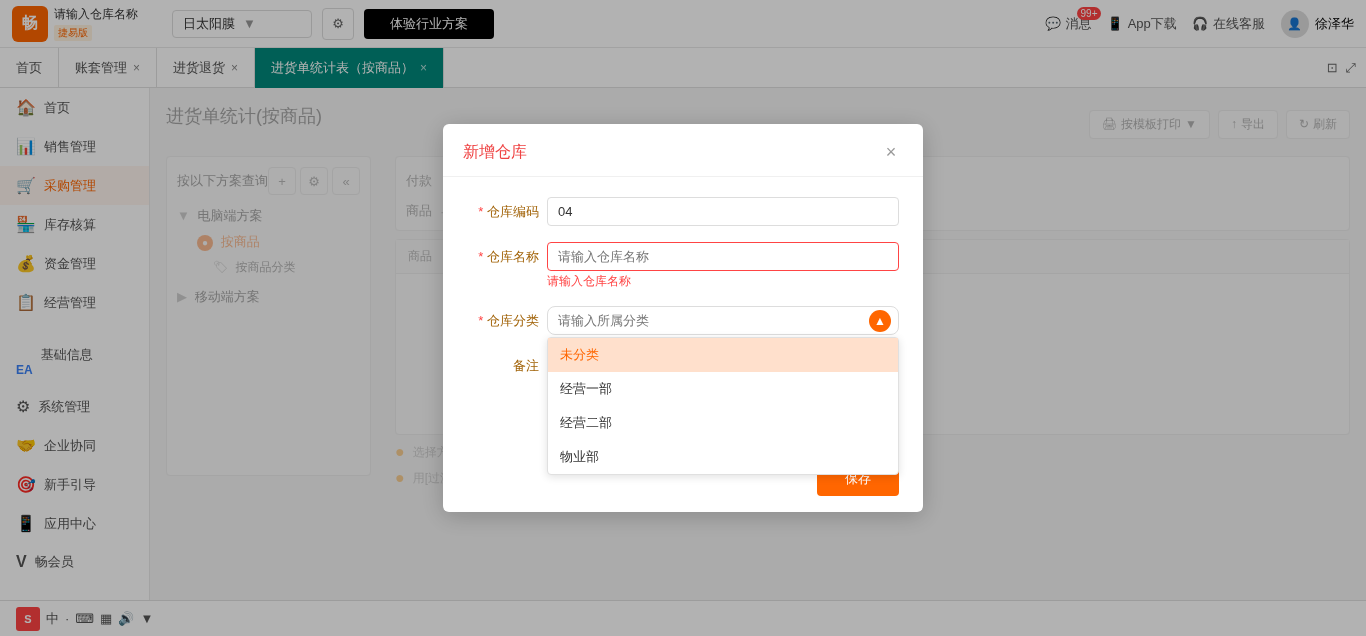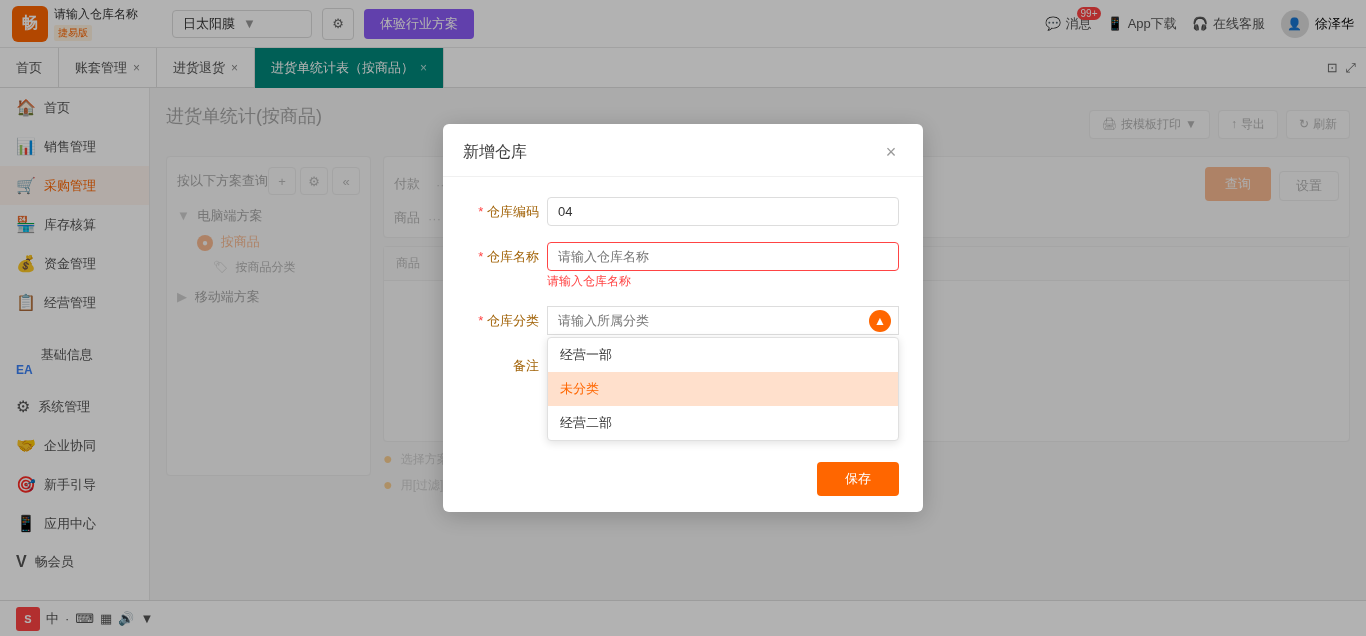--- a/index.html
+++ b/index.html
@@ -40,22 +40,22 @@
     .store-select .arrow { margin-left: 8px; color: #999; }
 
     .gear-btn {
       width: 32px; height: 32px;
       border: 1px solid #ddd; border-radius: 4px;
       display: flex; align-items: center; justify-content: center;
       cursor: pointer; background: #fff; color: #666;
     }
 
     .trial-btn {
-      background: #8b5cf6; color: white; border: none;
-      padding: 6px 16px; border-radius: 4px; cursor: pointer;
+      background: #000000; color: white; border: none;
+      padding: 6px 26px; border-radius: 4px; cursor: pointer;
       font-size: 13px;
     }
 
     .header-right {
       margin-left: auto;
       display: flex; align-items: center; gap: 16px;
     }
     .header-icon-item {
       display: flex; align-items: center; gap: 4px;
       cursor: pointer; color: #555; font-size: 13px; position: relative;
@@ -170,21 +170,21 @@
       width: 480px;
       padding: 0;
       position: relative;
       z-index: 101;
     }
     .dialog-header {
       padding: 16px 20px 12px;
       border-bottom: 1px solid #f0f0f0;
       display: flex; align-items: center; justify-content: space-between;
     }
-    .dialog-title { font-size: 16px; color: #404040; font-weight: 500; }
+    .dialog-title { font-size: 16px; color: #ef4444; font-weight: 500; }
     .dialog-close { cursor: pointer; color: #999; font-size: 18px; width: 24px; height: 24px; display: flex; align-items: center; justify-content: center; }
     .dialog-body { padding: 20px 24px; }
 
     .form-row {
       display: flex; align-items: flex-start;
       margin-bottom: 16px;
     }
     .form-label {
       width: 80px; min-width: 80px;
       color: #a16207; font-size: 13px;
@@ -203,21 +203,21 @@
       width: 100%; border: 1px solid #ddd; border-radius: 4px;
       padding: 6px 10px; font-size: 13px; color: #333; outline: none;
     }
     .form-input.error { border-color: #ff4444; }
     .error-msg { color: #ff4444; font-size: 12px; margin-top: 2px; }
 
     .select-wrapper {
       position: relative;
     }
     .select-input {
-      width: 100%; border: 1px solid #ddd; border-radius: 0;
+      width: 100%; border: 1px solid #ddd; border-radius: 8px;
       padding: 6px 32px 6px 10px; font-size: 13px; color: #999;
       background: #fff; cursor: pointer; outline: none;
     }
     .select-arrow {
       position: absolute; right: 8px; top: 50%; transform: translateY(-50%);
       width: 22px; height: 22px; background: #ff6600; border-radius: 50%;
       display: flex; align-items: center; justify-content: center;
       color: white; font-size: 12px; pointer-events: none;
     }
 
@@ -415,21 +415,21 @@
           <span>↑</span>
           <span>导出</span>
         </button>
         <button class="action-btn">
           <span>↻</span>
           <span>刷新</span>
         </button>
       </div>
     </div>
 
-    <div style="display:flex;gap:12px;">
+    <div style="display:flex;gap:24px;">
 
       <div style="min-width:140px;background:#fff;border:1px solid #e0e0e0;border-radius:4px;padding:10px;height:320px;">
         <div style="display:flex;align-items:center;justify-content:space-between;margin-bottom:8px;">
           <span style="font-size:13px;color:#333;">按以下方案查询</span>
           <div style="display:flex;gap:4px;">
             <span class="icon-btn">+</span>
             <span class="icon-btn">⚙</span>
             <span class="icon-btn">«</span>
           </div>
         </div>
@@ -453,24 +453,20 @@
         </div>
       </div>
 
       <div style="flex:1;">
         <div style="background:#fff;border:1px solid #e0e0e0;border-radius:4px;padding:10px;margin-bottom:8px;">
           <div class="status-row">
             <span style="color:#555;">付款</span>
             <span style="cursor:pointer;color:#999;">···</span>
             <span style="color:#555;">单据状态</span>
             <select class="status-select"></select>
-            <div style="margin-left:auto;display:flex;gap:8px;">
-              <button class="query-btn">查询</button>
-              <button class="set-btn">设置</button>
-            </div>
           </div>
           <div style="margin-top:6px;display:flex;align-items:center;gap:8px;">
             <span style="color:#555;">商品</span>
             <span style="cursor:pointer;color:#999;">···</span>
           </div>
         </div>
 
         <div class="table-section">
           <div class="table-header-row">
             <span style="flex:2;">商品</span>
@@ -516,23 +512,24 @@
       </div>
 
       <div class="form-row">
         <label class="form-label required">仓库分类</label>
         <div class="form-control">
           <div class="select-wrapper">
             <input class="select-input" type="text" placeholder="请输入所属分类" style="">
             <div class="select-arrow">▲</div>
             
             <div class="dropdown-list">
+              <div class="dropdown-item selected">未分类</div>
               <div class="dropdown-item">经营一部</div>
-              <div class="dropdown-item selected">未分类</div>
               <div class="dropdown-item">经营二部</div>
+              <div class="dropdown-item">物业部</div>
             </div>
           </div>
         </div>
       </div>
 
       <div class="form-row">
         <label class="form-label">备注</label>
         <div class="form-control">
           <textarea class="textarea-input" style=""></textarea>
         </div>

